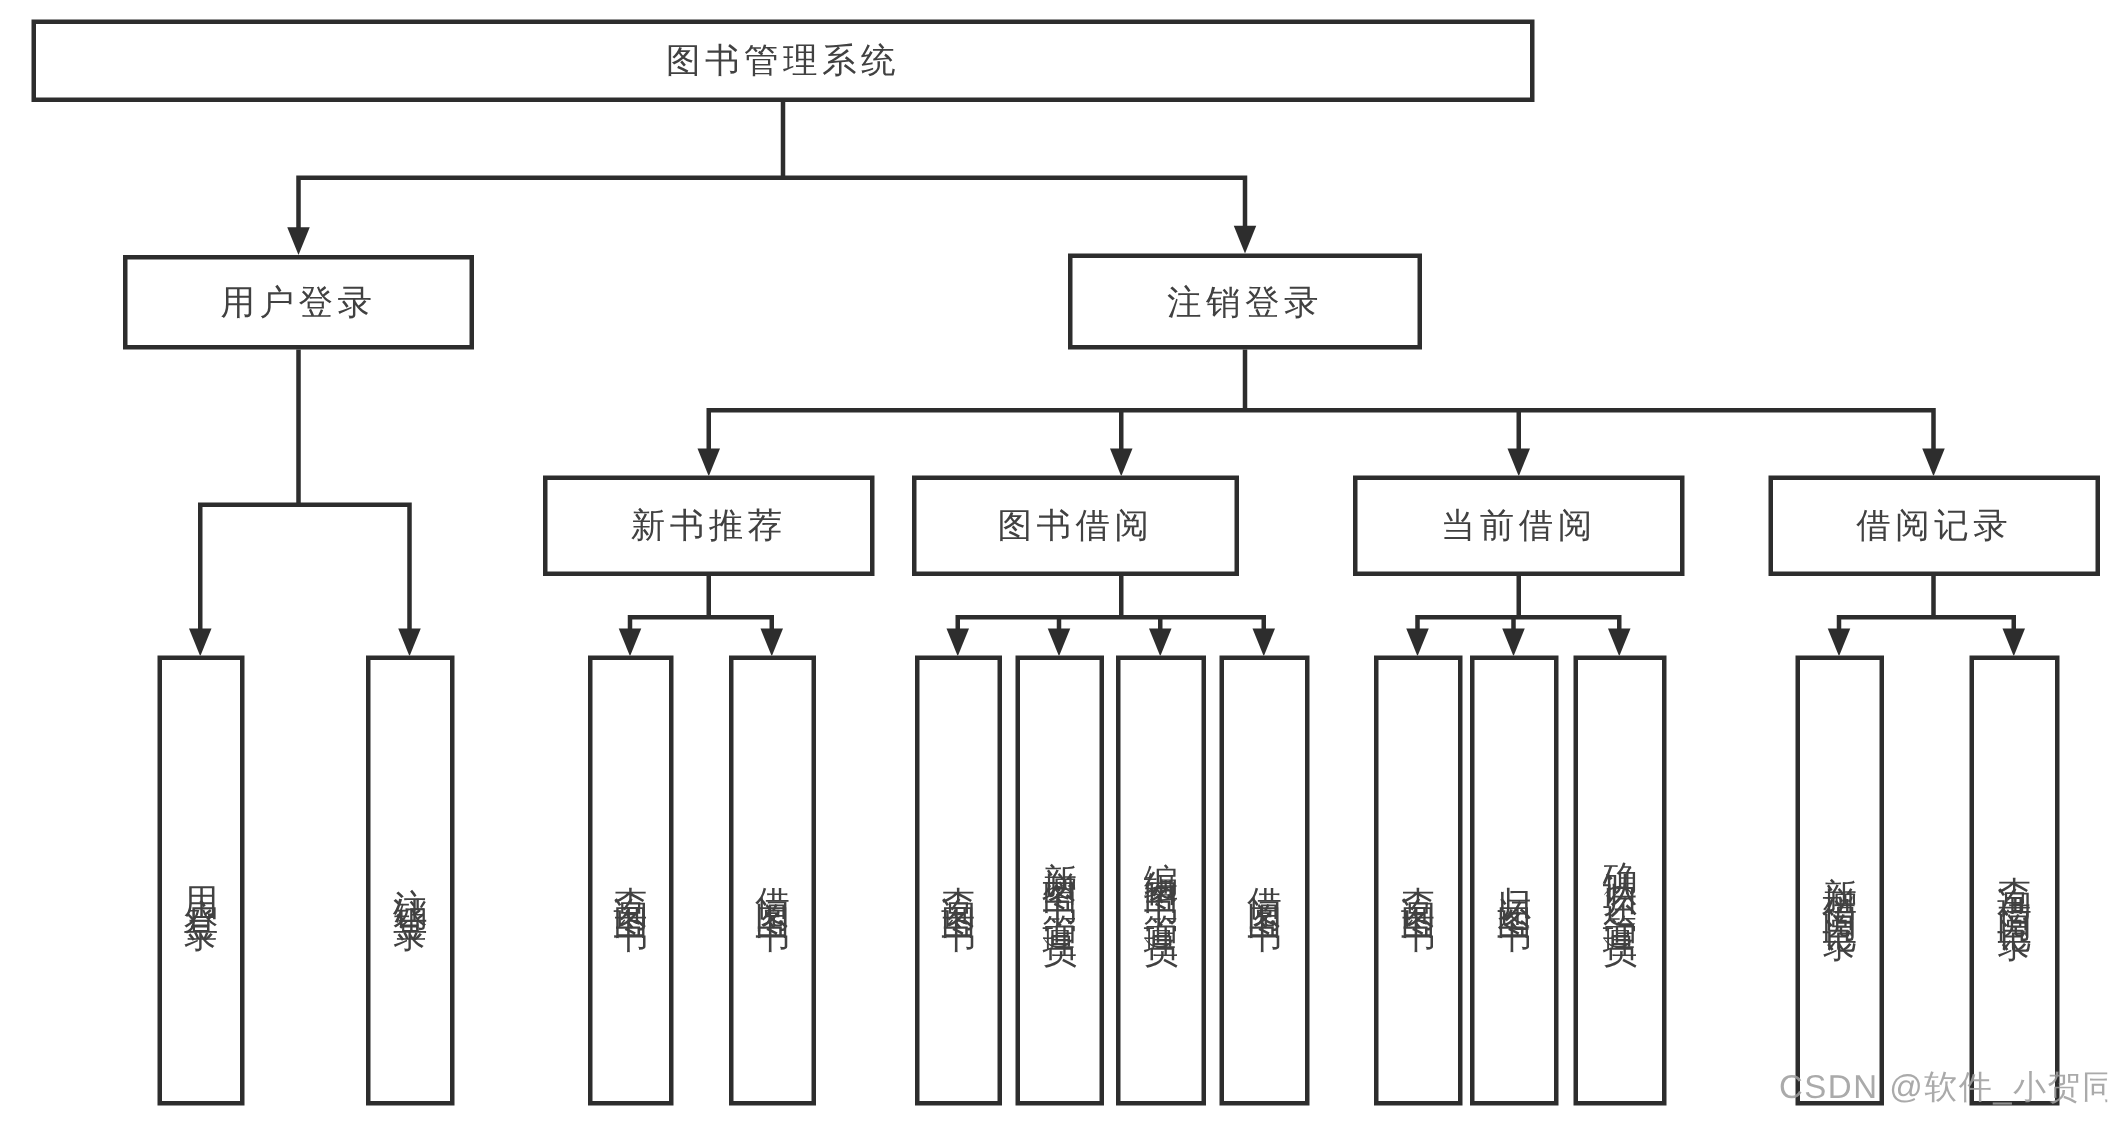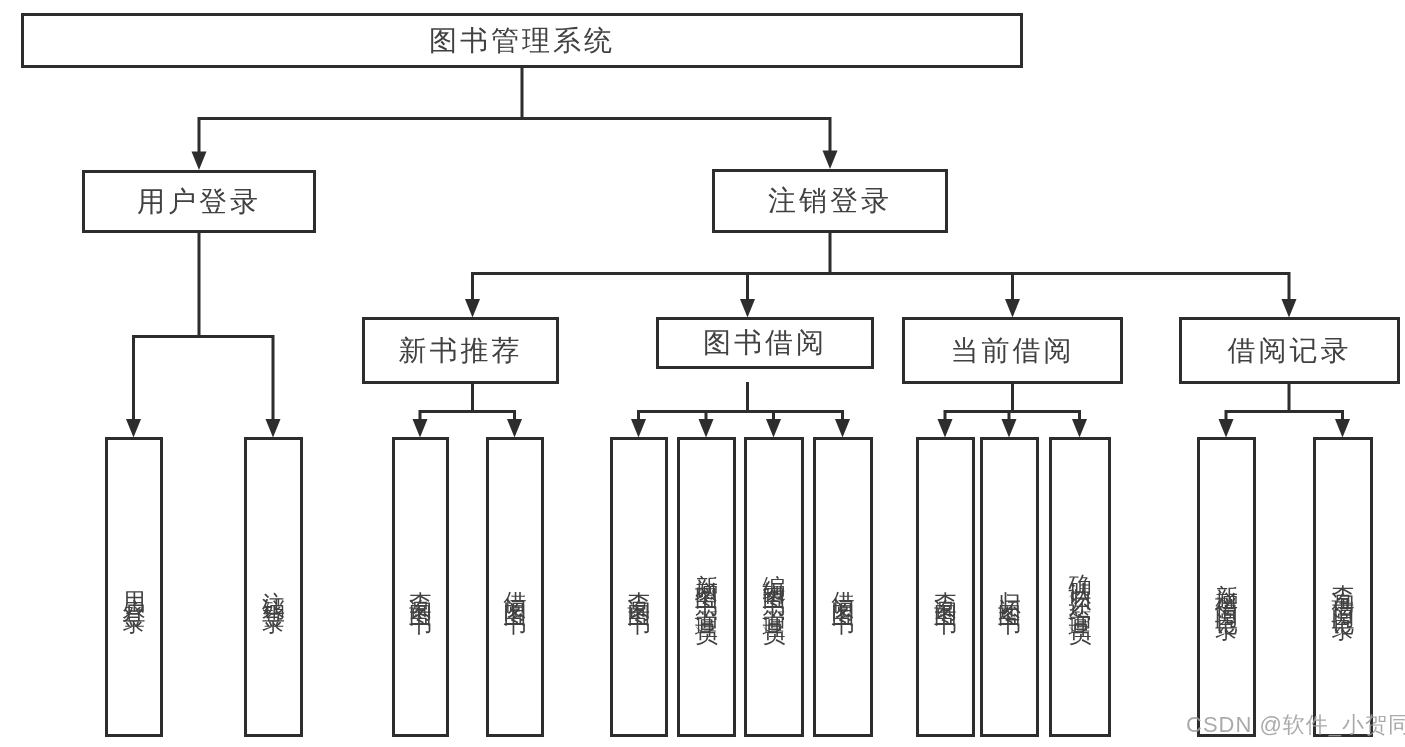--- a/index.html
+++ b/index.html
@@ -6,21 +6,21 @@
   .stage{
     position:relative;width:1405px;height:747px;background:#ffffff;overflow:hidden;
     font-family:"Liberation Sans","DejaVu Sans",sans-serif;
   }
   .wires{position:absolute;left:0;top:0;}
   .node{
     position:absolute;box-sizing:border-box;
     border:3px solid #2d2d2d;background:#ffffff;color:#414141;
     display:flex;align-items:center;justify-content:center;
   }
-  .h{font-size:28px;letter-spacing:3px;white-space:nowrap;text-align:center;}
+  .h{font-size:23px;letter-spacing:3px;white-space:nowrap;text-align:center;}
   .v{
     writing-mode:vertical-rl;text-orientation:mixed;
     font-size:23px;letter-spacing:7px;line-height:1;
   }
   .watermark{
     position:absolute;left:1186px;top:710px;z-index:5;
     color:rgba(158,158,158,0.88);font-size:22px;letter-spacing:1px;white-space:nowrap;
   }
 </style>
 </head>
@@ -66,22 +66,22 @@
       <polygon points="1218.5,419 1233.5,419 1226,437.5"></polygon>
       <polygon points="1335,419 1350,419 1342.5,437.5"></polygon>
     </g>
   </svg>
 
   <div class="node h" style="left:21px;top:13px;width:1002px;height:55px">图书管理系统</div>
 
   <div class="node h" style="left:82px;top:170px;width:234px;height:63px">用户登录</div>
   <div class="node h" style="left:712px;top:169px;width:236px;height:64px">注销登录</div>
 
-  <div class="node h" style="left:362px;top:317px;width:197px;height:67px">新书推荐</div>
-  <div class="node h" style="left:656px;top:317px;width:218px;height:52px">图书借阅</div>
+  <div class="node h" style="left:362px;top:317px;width:221px;height:67px">新书推荐</div>
+  <div class="node h" style="left:608px;top:317px;width:218px;height:67px">图书借阅</div>
   <div class="node h" style="left:1179px;top:317px;width:221px;height:67px">借阅记录</div>
   <div class="node h" style="left:902px;top:317px;width:221px;height:67px">当前借阅</div>
 
   <div class="node v" style="left:105px;top:437px;width:58px;height:300px">用户登录</div>
   <div class="node v" style="left:244px;top:437px;width:59px;height:300px">注销登录</div>
 
   <div class="node v" style="left:392px;top:437px;width:57px;height:300px">查询图书</div>
   <div class="node v" style="left:486px;top:437px;width:58px;height:300px">借阅图书</div>
 
   <div class="node v" style="left:610px;top:437px;width:58px;height:300px">查询图书</div>

